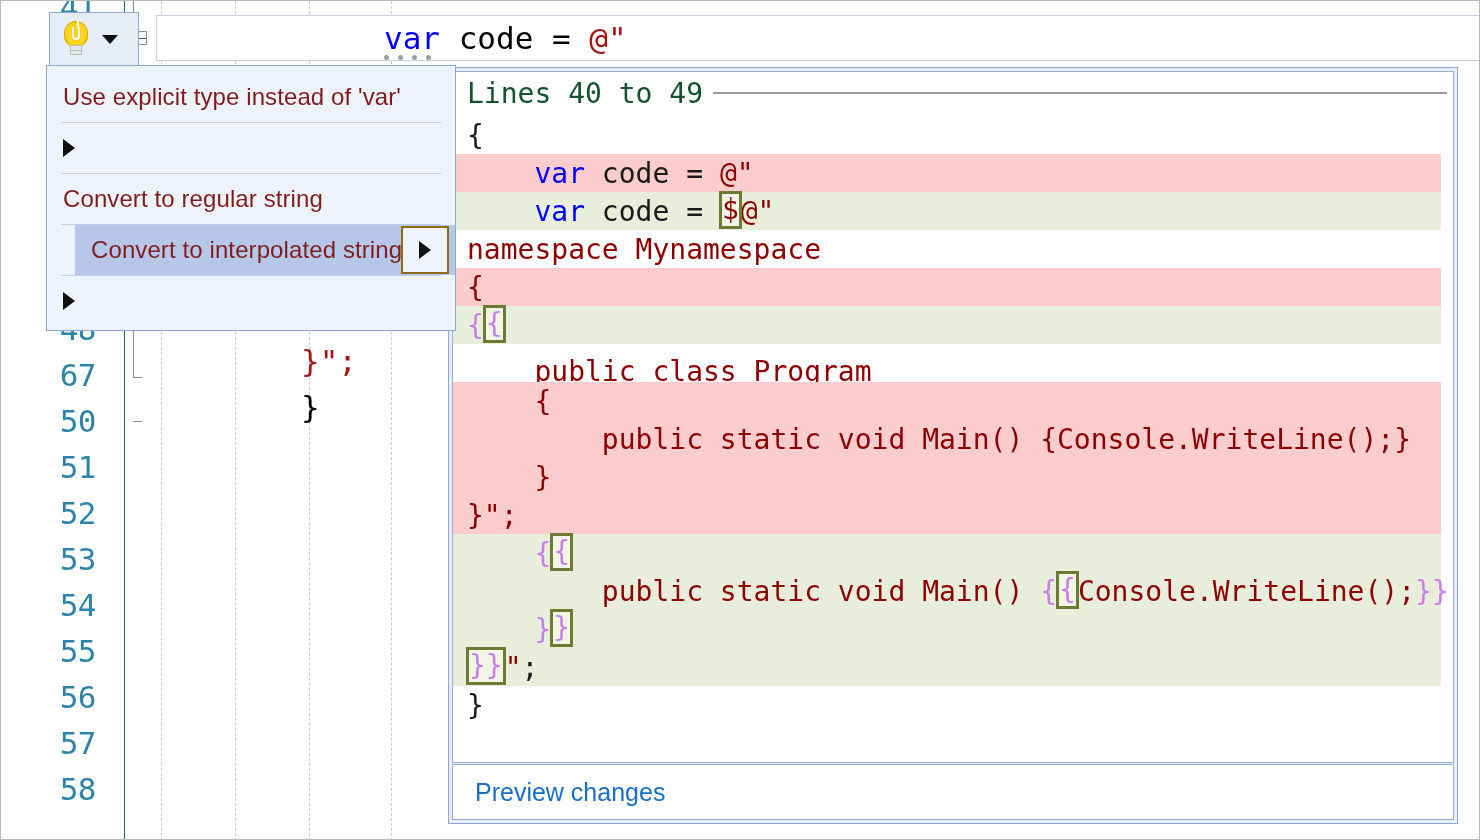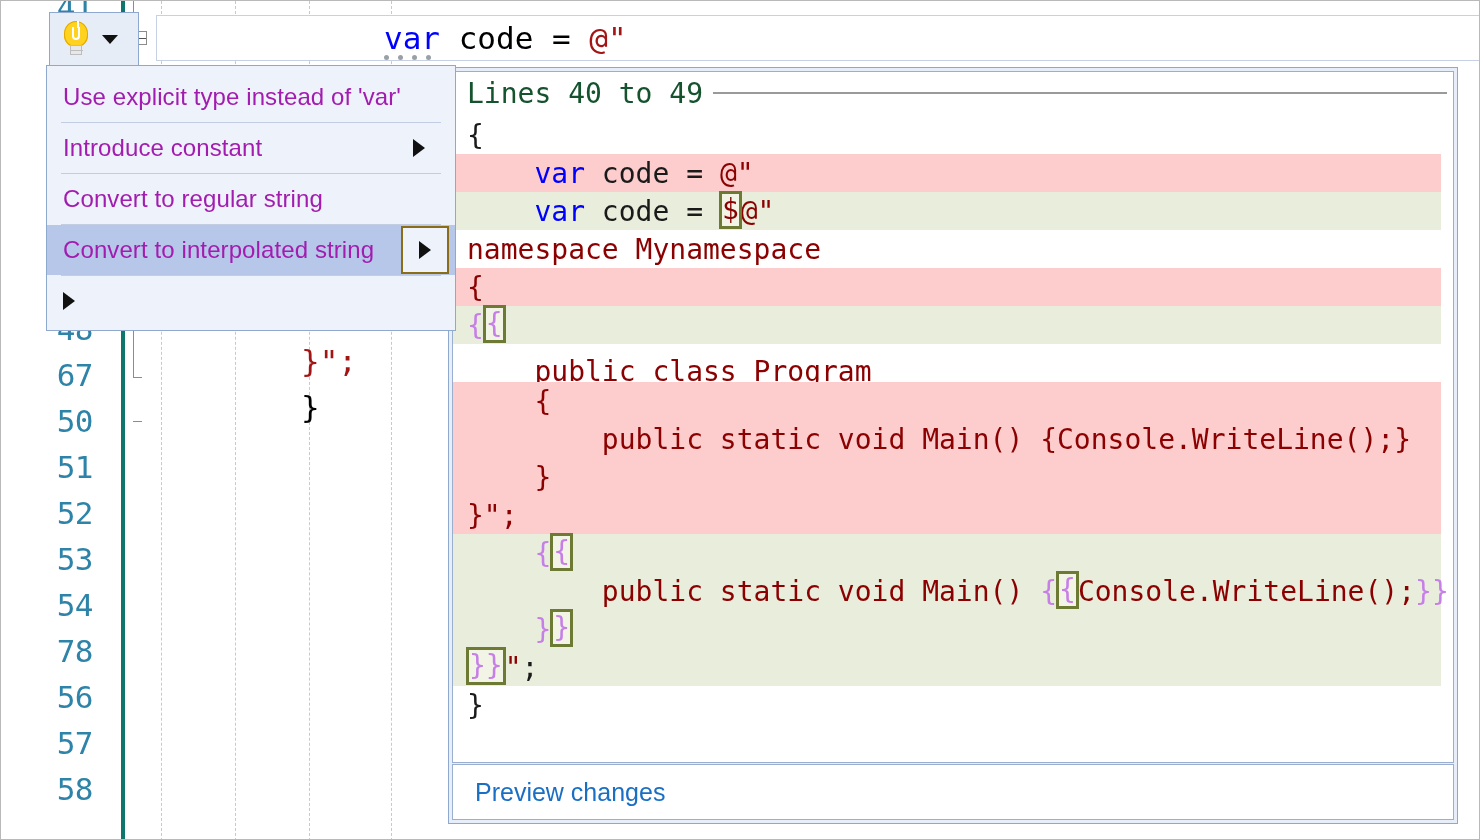--- a/index.html
+++ b/index.html
@@ -19,21 +19,21 @@
     background:#fff;
     overflow:hidden;
   }
 
   
   #editor { position:absolute; left:0; top:0; width:1480px; height:840px; background:#fff; }
 
   #gutter {
     position:absolute; left:0; top:0; width:124px; height:840px;
     background:#fff;
-    border-right:4px solid #0f766e;
+    border-right:1px solid #0f766e;
   }
   .lnum {
     position:absolute; right:28px;
     color:#2e84a8;
     font-family: "DejaVu Sans Mono", monospace;
     font-size:31px;
     line-height:46px;
     text-align:right;
     letter-spacing:-0.5px;
   }
@@ -124,24 +124,24 @@
   #ctx-menu {
     position:absolute; left:45px; top:64px; width:410px;
     background:#eef2fb; border:1px solid #8fa8cd;
     z-index:50;
     padding:6px 0 4px 0;
   }
   .mi {
     position:relative; height:50px;
     display:flex; align-items:center;
     padding-left:16px; padding-right:4px;
-    font-size:24px; color:#a21caf;
+    font-size:24px; color:#7f1d1d;
     letter-spacing:0.1px;
   }
-  .mi.sel { background:#b6c7ea; }
+  .mi.sel { background:#b6c7ea;margin-left:28px; }
   .mi .label { flex:1 1 auto; }
   .mi-sep {
     height:1px; margin:0 14px; background:#c3cde2;
   }
   .submenu-arrow {
     width:0;height:0;
     border-top:9px solid transparent;border-bottom:9px solid transparent;
     border-left:12px solid #111;
     margin-right:26px;
   }
@@ -263,21 +263,21 @@
       <div class="lnum" style="top:167px">45</div>
       <div class="lnum" style="top:213px">46</div>
       <div class="lnum" style="top:259px">47</div>
       <div class="lnum" style="top:305px">48</div>
       <div class="lnum" style="top:351px">67</div>
       <div class="lnum" style="top:397px">50</div>
       <div class="lnum" style="top:443px">51</div>
       <div class="lnum" style="top:489px">52</div>
       <div class="lnum" style="top:535px">53</div>
       <div class="lnum" style="top:581px">54</div>
-      <div class="lnum" style="top:627px">78</div>
+      <div class="lnum" style="top:627px">55</div>
       <div class="lnum" style="top:673px">56</div>
       <div class="lnum" style="top:719px">57</div>
       <div class="lnum" style="top:765px">58</div>
     </div>
   </div>
 
   <div id="bulb-btn">
     <div id="bulb-icon">
       <div class="glass"></div>
       <div class="filament"></div>
@@ -286,21 +286,20 @@
     <div id="bulb-caret"></div>
   </div>
 
   <div id="ctx-menu">
     <div class="mi">
       <span class="label">Use explicit type instead of 'var'</span>
     </div>
     <div class="mi-sep"></div>
 
     <div class="mi">
-      <span class="label">Introduce constant</span>
       <span class="submenu-arrow"></span>
     </div>
     <div class="mi-sep"></div>
 
     <div class="mi">
       <span class="label">Convert to regular string</span>
     </div>
     <div class="mi-sep"></div>
 
     <div class="mi sel">

